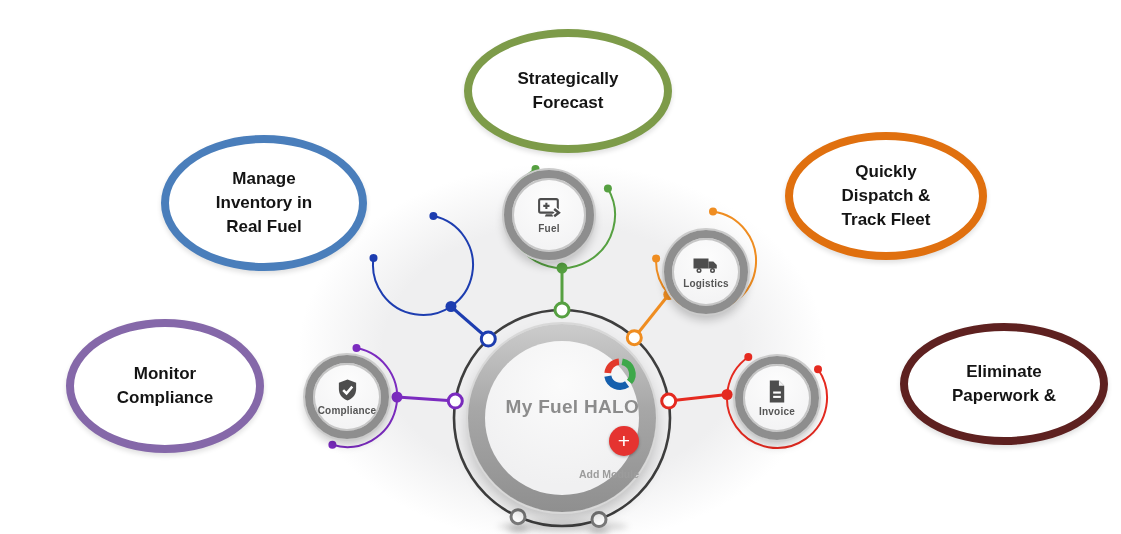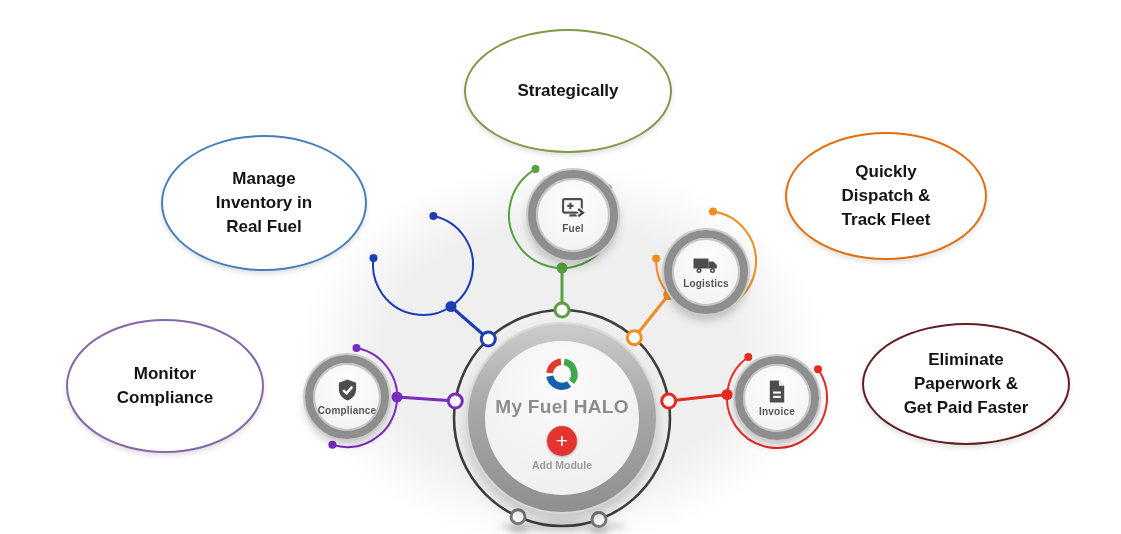--- a/index.html
+++ b/index.html
@@ -10,71 +10,71 @@
   .bg-blob {
     position:absolute; left:298px; top:163px; width:528px; height:382px;
     background:radial-gradient(closest-side, #efeff0 68%, rgba(239,239,240,0) 100%);
   }
   .soft-shadow { position:absolute; border-radius:50%; filter:blur(3px); }
   svg.overlay { position:absolute; left:0; top:0; }
 
   
   .bubble {
     position:absolute; box-sizing:border-box; border-radius:50%;
-    border:2px solid #a16207; background:#ffffff;
+    border:8px solid #a16207; background:#ffffff;
     display:flex; align-items:center; justify-content:center; text-align:center;
     font-weight:bold; font-size:17px; line-height:1.42; color:#141414;
     box-shadow:0 3px 5px rgba(0,0,0,.12);
   }
   .bubble .line { display:block; }
   .b-forecast  { left:464px; top:29px;  width:208px; height:124px; }
   .b-inventory { left:161px; top:135px; width:206px; height:136px;align-items:center; }
   .b-dispatch  { left:785px; top:132px; width:202px; height:128px; }
   .b-compliance{ left:66px;  top:319px; width:198px; height:134px; }
-  .b-paperwork { left:862px; top:323px; width:208px; height:122px; }
+  .b-paperwork { left:900px; top:323px; width:208px; height:122px; }
 
   
   .mod {
     position:absolute; box-sizing:border-box; border-radius:50%;
     background:radial-gradient(circle at 50% 30%, #fdfdfd 0%, #f3f3f4 80%);
     border:8px solid #8e8e8e;
     box-shadow:0 0 0 2px #cbcbcb, inset 0 0 0 2px #c6c6c6, 0 6px 10px rgba(0,0,0,.22);
     display:flex; flex-direction:column; align-items:center; justify-content:center;
     gap:2px; color:#4d4d4d;
   }
   .mod .mlabel { font-size:10px; font-weight:bold; color:#555555; letter-spacing:.2px; }
-  .m-fuel       { left:528px; top:170px; width:90px; height:90px; }
+  .m-fuel       { left:504px; top:170px; width:90px; height:90px; }
   .m-connect    { left:381px; top:223px; width:84px; height:84px; }
   .m-logistics  { left:664px; top:230px; width:84px; height:84px; }
   .m-compliance { left:305px; top:355px; width:84px; height:84px; }
   .m-invoice    { left:735px; top:356px; width:84px; height:84px; }
 
   
   .hub-ring {
     position:absolute; left:468px; top:324px; width:188px; height:188px;
     box-sizing:border-box; border-radius:50%;
     background:linear-gradient(180deg,#cccccc 0%, #a7a7a7 45%, #8f8f8f 100%);
     box-shadow:0 0 0 2px #d8d8d8, 0 10px 16px rgba(0,0,0,.22);
     display:flex; align-items:center; justify-content:center;
   }
   .hub-face {
     width:154px; height:154px; border-radius:50%; box-sizing:border-box;
     background:radial-gradient(circle at 50% 28%, #fbfbfb 0%, #f0f0f1 75%);
-    display:flex; flex-direction:column; align-items:center; padding-top:14px;
+    display:flex; flex-direction:column; align-items:flex-end; padding-top:14px;
   }
   .hub-title { margin-top:3px; font-size:19px; font-weight:bold; color:#8c8c8c; letter-spacing:.3px; }
   .add-btn {
     margin-top:8px; width:30px; height:30px; border-radius:50%;
     background:#e53330; color:#ffffff; border:none;
     display:flex; align-items:center; justify-content:center;
     font-size:21px; line-height:1; box-shadow:0 1px 3px rgba(0,0,0,.3);
     font-family:"Liberation Sans", sans-serif;
   }
   .add-btn span { margin-top:-2px; }
-  .add-label { margin-top:3px; font-size:10.5px; font-weight:bold; color:#9c9c9c; }
+  .add-label { margin-top:12px; font-size:10.5px; font-weight:bold; color:#9c9c9c; }
 </style>
 </head>
 <body>
 
 <div class="stage">
 
   <div class="bg-blob"></div>
 
   <div class="soft-shadow" style="left:498px;top:521px;width:130px;height:11px;background:rgba(0,0,0,.15);"></div>
   <div class="soft-shadow" style="left:508px;top:526px;width:20px;height:6px;background:rgba(0,0,0,.22);"></div>
@@ -129,20 +129,21 @@
       <circle cx="668.7" cy="401.1" r="7" fill="#ffffff" stroke-width="3" stroke="#e52a20"></circle>
     </g>
 
     <circle cx="518" cy="516.7" r="7" fill="#ffffff" stroke="#7a7a7a" stroke-width="3"></circle>
     <circle cx="599" cy="519.5" r="7" fill="#ffffff" stroke="#7a7a7a" stroke-width="3"></circle>
   </svg>
 
   <div class="bubble b-forecast" style="border-color: rgb(125, 155, 73);">
     <div>
       <span class="line">Strategically</span>
+      <span class="line">Forecast</span>
     </div>
   </div>
   <div class="bubble b-inventory" style="border-color: rgb(74, 126, 187);">
     <div>
       <span class="line">Manage</span>
       <span class="line">Inventory in</span>
       <span class="line">Real Fuel</span>
     </div>
   </div>
   <div class="bubble b-dispatch" style="border-color: rgb(224, 112, 15); text-align: center;">
@@ -155,21 +156,20 @@
   <div class="bubble b-compliance" style="border-color: rgb(133, 104, 169);">
     <div>
       <span class="line">Monitor</span>
       <span class="line">Compliance</span>
     </div>
   </div>
   <div class="bubble b-paperwork" style="border-color: rgb(94, 33, 32);">
     <div>
       <span class="line">Eliminate</span>
       <span class="line">Paperwork &amp;</span>
-      <span class="line">Get Paid Faster</span>
     </div>
   </div>
 
   <div class="mod m-fuel">
     <svg width="27" height="25" viewBox="0 0 26 24">
       <rect x="3" y="3" width="18" height="13" rx="1.5" fill="none" stroke="currentColor" stroke-width="2"></rect>
       <path d="M10 6.5 v6 M7 9.5 h6" stroke="currentColor" stroke-width="2" fill="none"></path>
       <path d="M9.5 17.5 h6 l1 2.2 h-8 z" fill="currentColor"></path>
       <path d="M17.5 12.5 L22 16 L17.5 19.5" fill="none" stroke="#fdfdfd" stroke-width="5"></path>
       <path d="M17.5 12.5 L22 16 L17.5 19.5" fill="none" stroke="currentColor" stroke-width="2.4"></path>

